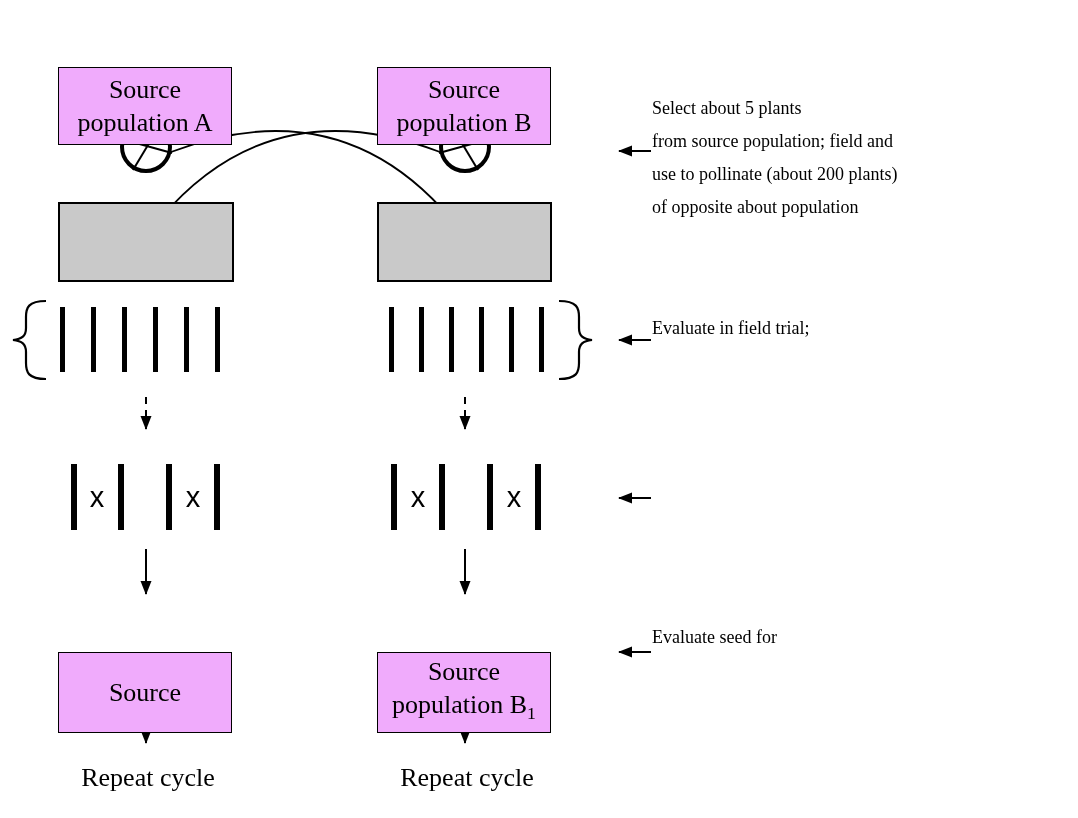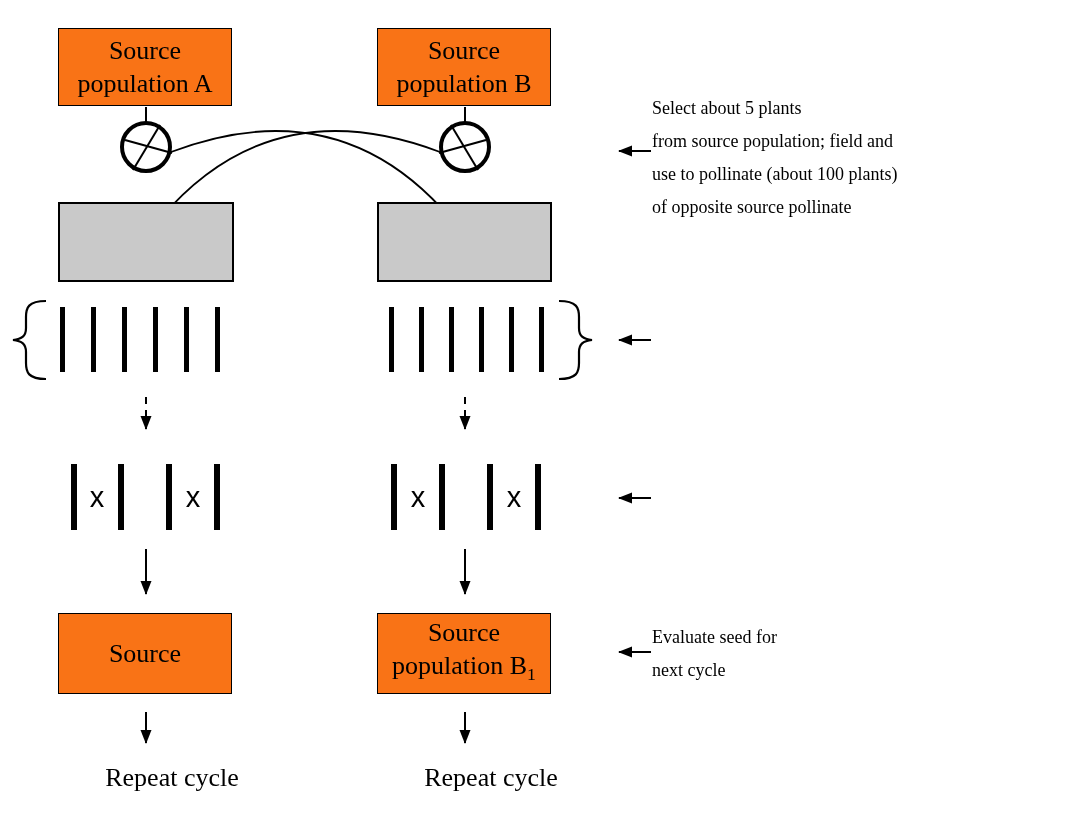--- a/index.html
+++ b/index.html
@@ -2,33 +2,33 @@
 <html><head>
 <meta charset="utf-8">
 <style>
   html,body { margin:0; padding:0; background:#ffffff; }
   .diagram {
     position:relative; width:1078px; height:818px; background:#ffffff;
     font-family:"Liberation Serif", serif; color:#000; overflow:hidden;
   }
   .overlay { position:absolute; left:0; top:0; width:1078px; height:818px; }
   .box {
-    position:absolute; border:1.6px solid #000; background:#f97316;
+    position:absolute; border:1.6px solid #000; background:#f0abfc;
     display:flex; flex-direction:column; align-items:center; justify-content:center;
-    font-size:26px; line-height:33px; text-align:center;
+    font-size:26px; line-height:33px; text-align:center;margin-top:39px;
   }
   .box sub { font-size:0.68em; }
   .graybox { position:absolute; background:#c9c9c9; border:2px solid #000; }
   .bar { position:absolute; width:5px; height:65px; top:307px; background:#000; }
   .bar3 { position:absolute; width:6px; height:66px; top:464px; background:#000; }
   .xlbl {
     position:absolute; transform:translate(-50%,-50%);
     font-family:"Liberation Sans", sans-serif; font-size:29px; line-height:29px;
   }
-  .repeat { position:absolute; transform:translateX(-50%); font-size:26px; white-space:nowrap;margin-left:24px; }
+  .repeat { position:absolute; transform:translateX(-50%); font-size:26px; white-space:nowrap; }
   .note { position:absolute; left:652px; font-size:18px; line-height:33px; white-space:nowrap; }
 </style>
 </head>
 <body>
 
 <div class="diagram">
 
   <svg class="overlay" viewBox="0 0 1078 818">
     <defs>
       <marker id="ah" markerUnits="userSpaceOnUse" markerWidth="16" markerHeight="12" refX="13" refY="5.5" orient="auto">
@@ -118,25 +118,25 @@
     <span>Source</span>
     <span><span>population B</span><sub>1</sub></span>
   </div>
 
   <div class="repeat" style="left:148px; top:763px;">Repeat cycle</div>
   <div class="repeat" style="left:467px; top:763px;">Repeat cycle</div>
 
   <div class="note" style="top:92px;">
     <div>Select about 5 plants</div>
     <div>from source population; field and</div>
-    <div>use to pollinate (about 100 plants)</div>
-    <div>of opposite source pollinate</div>
+    <div>use to pollinate (about 200 plants)</div>
+    <div>of opposite about population</div>
   </div>
   <div class="note" style="top:312px;">
+    <div>Evaluate in field trial;</div>
   </div>
   <div class="note" style="top:464px;">
   </div>
   <div class="note" style="top:621px;">
     <div>Evaluate seed for</div>
-    <div>next cycle</div>
   </div>
 
 </div>
 
 </body></html>

